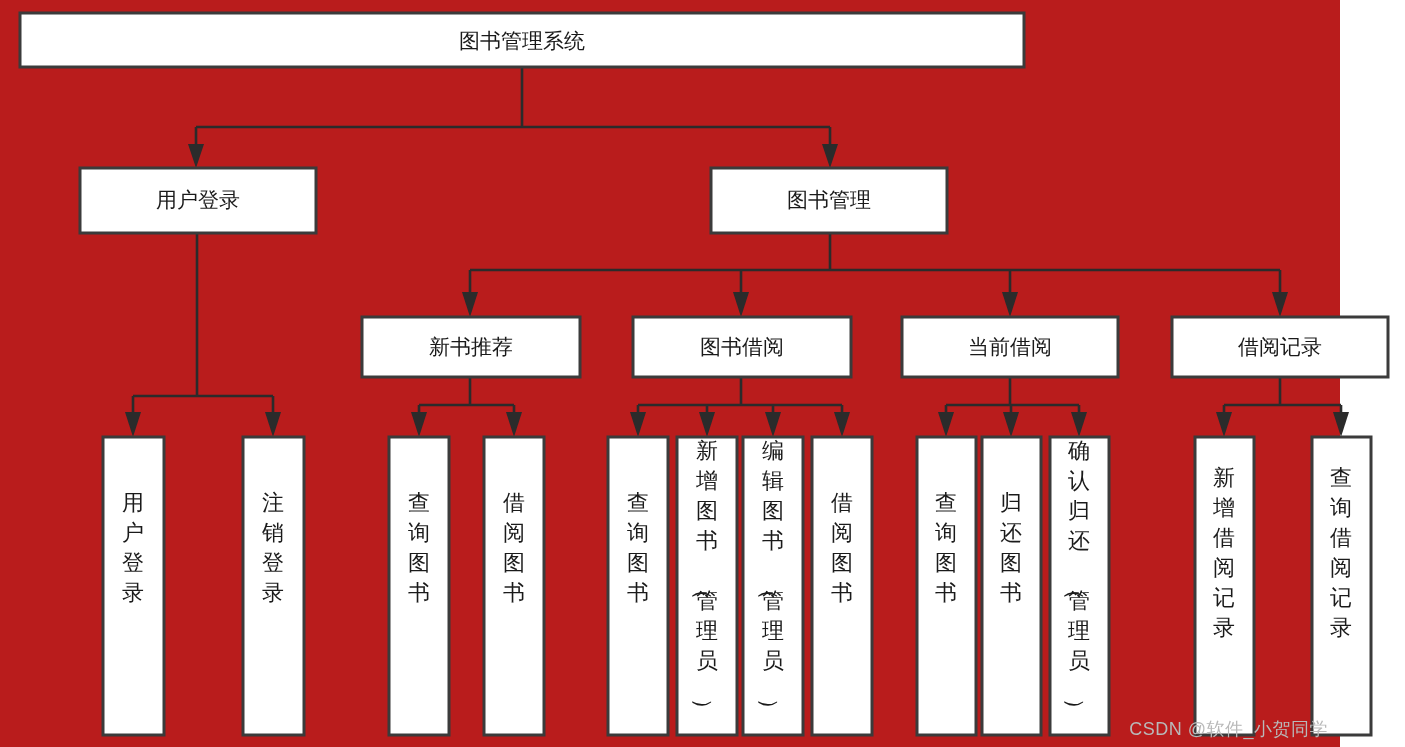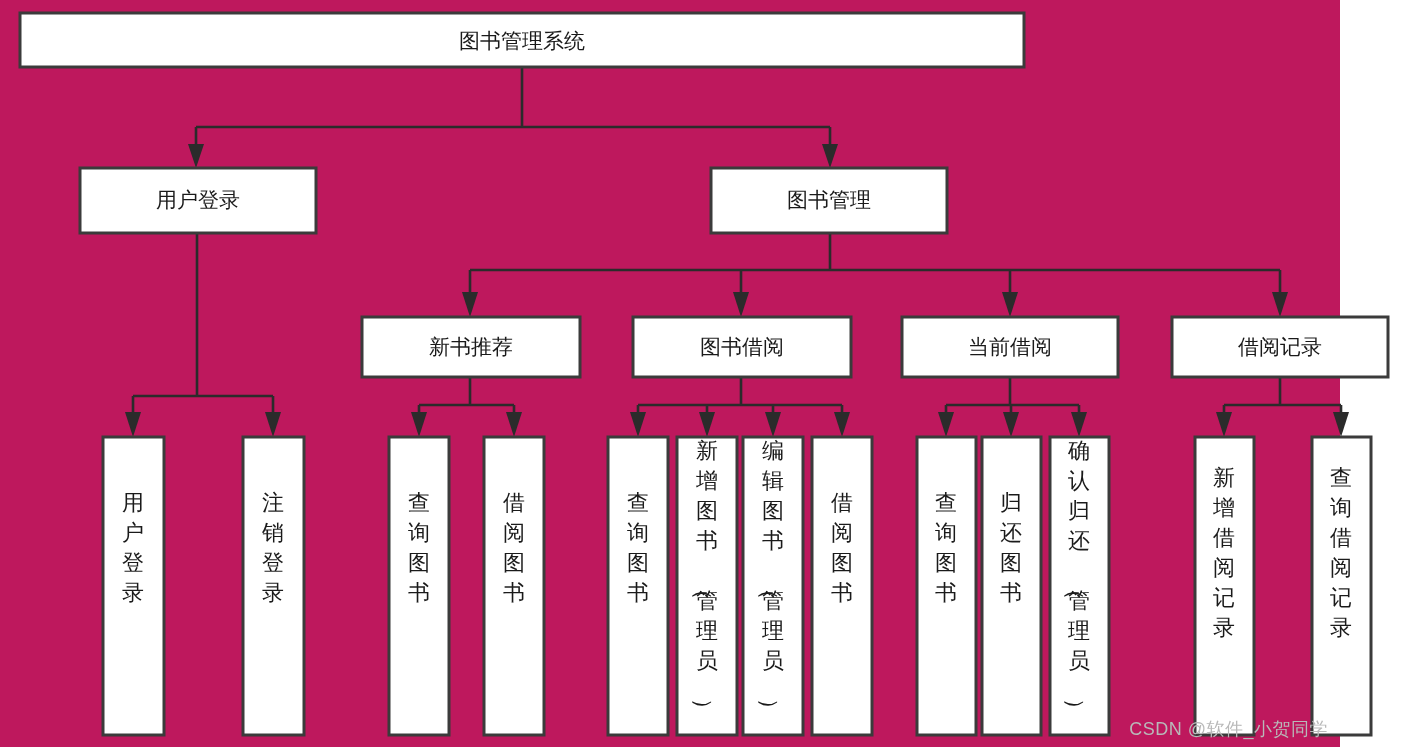--- a/index.html
+++ b/index.html
@@ -10,21 +10,21 @@
   body {
     width: 1405px;
     height: 747px;
     overflow: hidden;
     font-family: "Liberation Sans", "DejaVu Sans", sans-serif;
   }
   #diagram-root {
     position: relative;
     width: 1340px;
     height: 747px;
-    background: #be185d;
+    background: #b91c1c;
   }
   svg.flow {
     position: absolute;
     left: 0;
     top: 0;
     width: 1405px;
     height: 747px;
   }
   .node-rect {
     fill: #ffffff;

